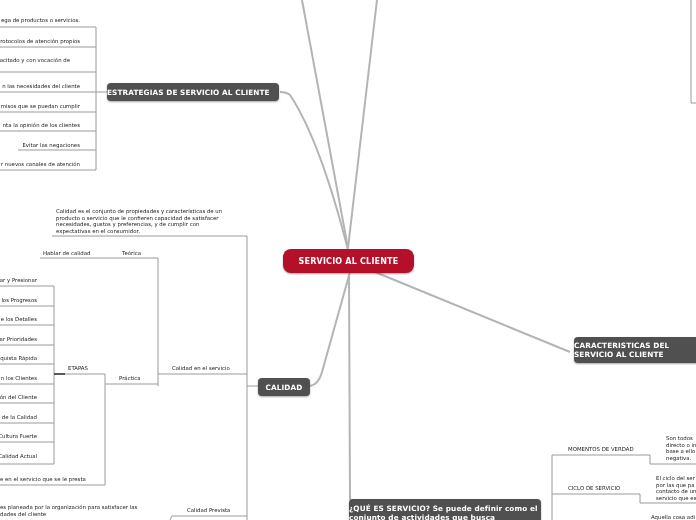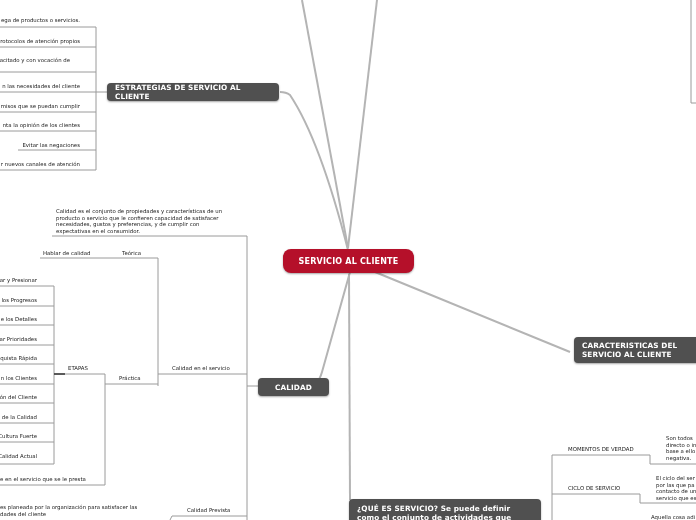--- a/index.html
+++ b/index.html
@@ -1,18 +1,18 @@
 <!DOCTYPE html>
 <html><head>
 <meta charset="utf-8">
 <style>
   html,body{margin:0;padding:0;}
   body{width:696px;height:520px;position:relative;overflow:hidden;background:#ffffff;font-family:"DejaVu Sans",sans-serif;}
   #lines{position:absolute;left:0;top:0;width:696px;height:520px;}
-  .topic{position:absolute;background:#505050;color:#ffffff;font-weight:bold;font-size:7.3px;border-radius:4px;box-shadow:0 1px 2px rgba(0,0,0,0.35);display:flex;align-items:center;padding:0 8px;box-sizing:border-box;line-height:9px;letter-spacing:0.1px;}
+  .topic{position:absolute;background:#505050;color:#ffffff;font-weight:bold;font-size:7.3px;border-radius:4px;box-shadow:0 1px 2px rgba(0,0,0,0.35);display:flex;align-items:center;padding:0 0;box-sizing:border-box;line-height:9px;letter-spacing:0.1px;}
   .central{position:absolute;background:#b5102a;color:#ffffff;font-weight:bold;font-size:8px;border-radius:8px;box-shadow:0 1px 2px rgba(0,0,0,0.35);display:flex;align-items:center;justify-content:center;box-sizing:border-box;letter-spacing:0.2px;}
   .lbl{position:absolute;font-size:5.4px;color:#222;white-space:nowrap;line-height:6.6px;}
   .lbl.r{text-align:right;}
   .wrap{white-space:normal;}
 </style>
 </head>
 <body>
 
 <svg id="lines" xmlns="http://www.w3.org/2000/svg">
   <g fill="none" stroke="#b4b4b4" stroke-width="2">
@@ -82,21 +82,21 @@
 </div>
 <div class="lbl r" style="right:616px;top:17px;">ega de productos o servicios.</div>
 <div class="lbl r" style="right:616px;top:38px;">rotocolos de atención propios</div>
 <div class="lbl r" style="right:626px;top:57px;">acitado y con vocación de</div>
 <div class="lbl r" style="right:616px;top:83px;">n las necesidades del cliente</div>
 <div class="lbl r" style="right:616px;top:103px;">misos que se puedan cumplir</div>
 <div class="lbl r" style="right:616px;top:122px;">nta la opinión de los clientes</div>
 <div class="lbl r" style="right:616px;top:142px;">Evitar las negaciones</div>
 <div class="lbl r" style="right:616px;top:161px;">r nuevos canales de atención</div>
 
-<div class="topic" style="left:258px;top:378px;width:71px;height:18px;justify-content:center;">
+<div class="topic" style="left:258px;top:378px;width:52px;height:18px;justify-content:center;">
   <span>CALIDAD</span>
 </div>
 <div class="lbl wrap" style="left:56px;top:208px;width:176px;">Calidad es el conjunto de propiedades y características de un producto o servicio que le confieren capacidad de satisfacer necesidades, gustos y preferencias, y de cumplir con expectativas en el consumidor.</div>
 <div class="lbl" style="left:172px;top:365px;">Calidad en el servicio</div>
 <div class="lbl" style="left:122px;top:250px;">Teórica</div>
 <div class="lbl" style="left:43px;top:250px;">Hablar de calidad</div>
 <div class="lbl" style="left:119px;top:375px;">Práctica</div>
 <div class="lbl" style="left:68px;top:365px;">ETAPAS</div>
 
 <div class="lbl r" style="right:659px;top:277px;">ar y Presionar</div>

